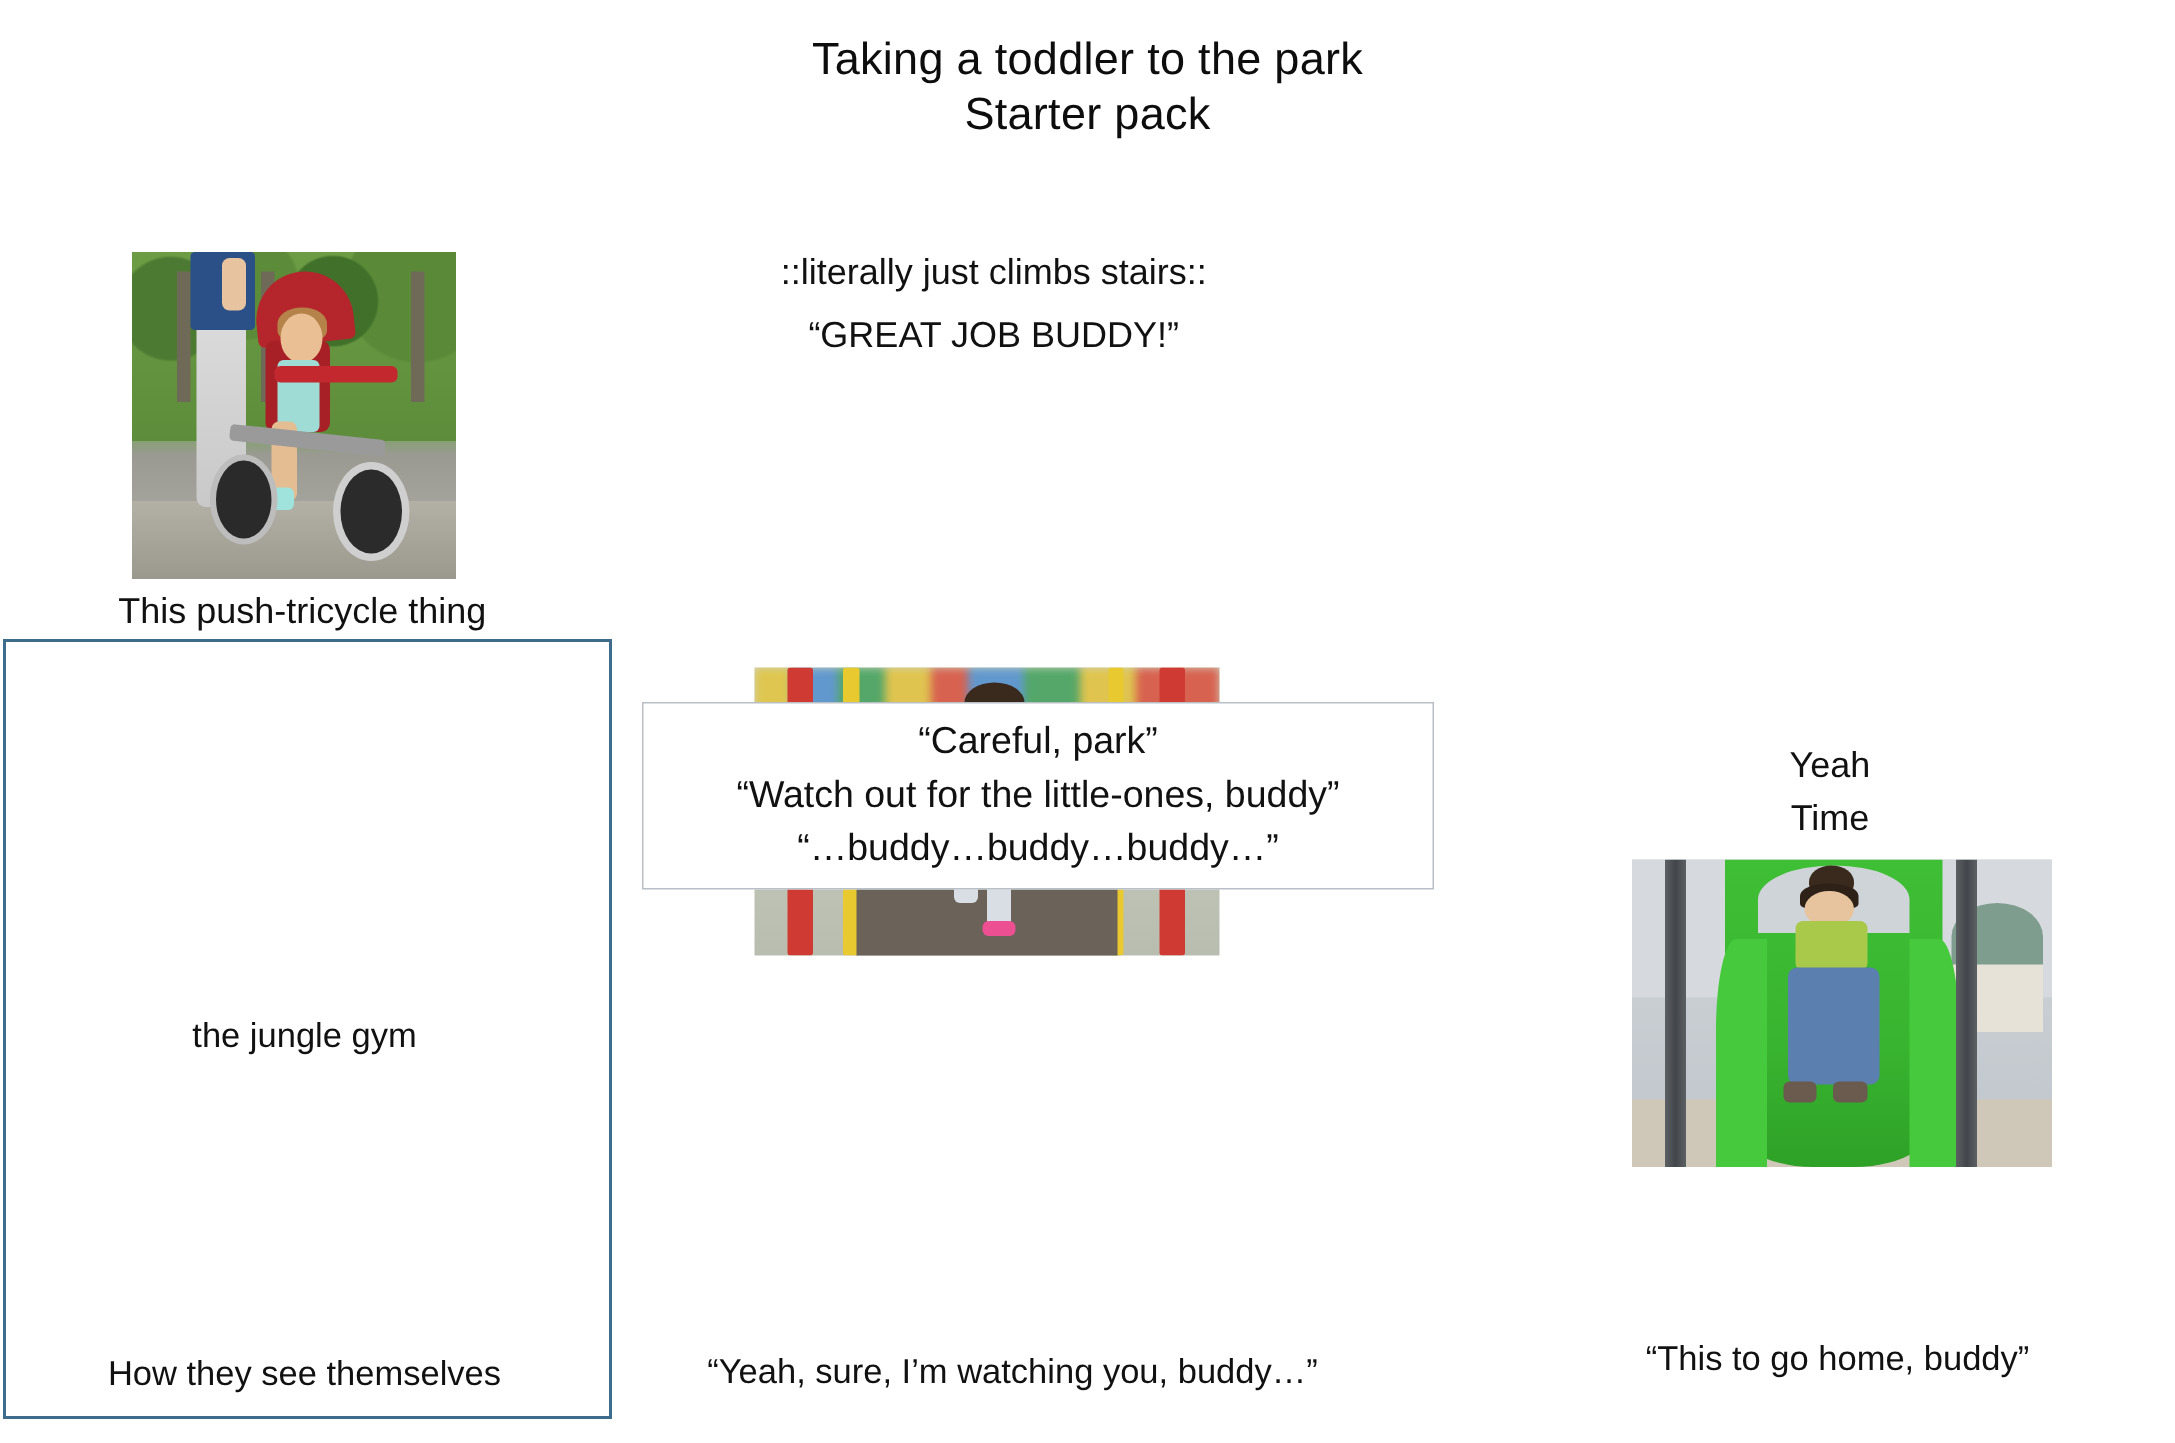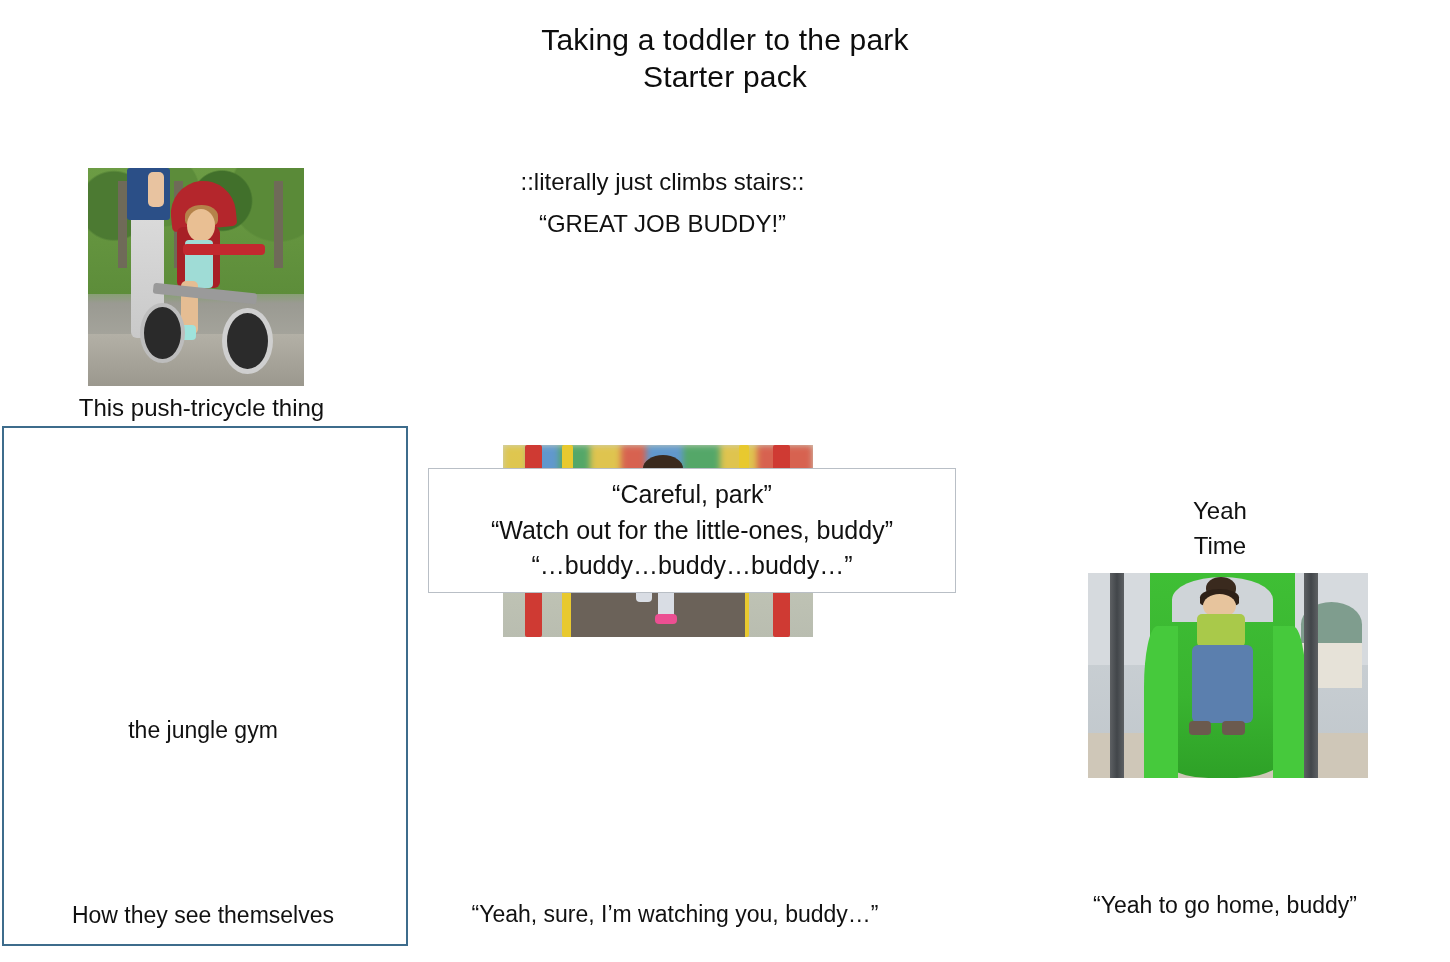--- a/index.html
+++ b/index.html
@@ -178,32 +178,32 @@
     <div class="kidtop"></div>
     <div class="jeans"></div>
     <div class="shoeA sA1"></div>
     <div class="shoeA sA2"></div>
     <div class="post po1"></div>
     <div class="post po2"></div>
   </div>
 
   <div class="abs bluebox" style="left:2px;top:426px;width:402px;height:516px;"></div>
 
-  <div class="abs cap cap2" style="left:14px;top:676px;width:378px;margin-top:40px;">the jungle gym</div>
+  <div class="abs cap cap2" style="left:14px;top:676px;width:378px;">the jungle gym</div>
 
   <div class="abs cap cap2" style="left:14px;top:901px;width:378px;">How they see themselves</div>
 
   <div class="abs quotebox" style="left:428px;top:468px;width:526px;height:123px;">
     <div>
       <div>“Careful, park”</div>
       <div>“Watch out for the little-ones, buddy”</div>
       <div>“…buddy…buddy…buddy…”</div>
     </div>
   </div>
 
   <div class="abs cap cap2" style="left:430px;top:900px;width:490px;">“Yeah, sure, I’m watching you, buddy…”</div>
 
   <div class="abs cap" style="left:1175px;top:495px;width:90px;">Yeah</div>
   <div class="abs cap" style="left:1175px;top:530px;width:90px;">Time</div>
 
-  <div class="abs cap cap2" style="left:1000px;top:891px;width:450px;">“Yeah to go home, buddy”</div>
+  <div class="abs cap cap2" style="left:1000px;top:891px;width:450px;">“This to go home, buddy”</div>
 
 </div>
 
 </body></html>

